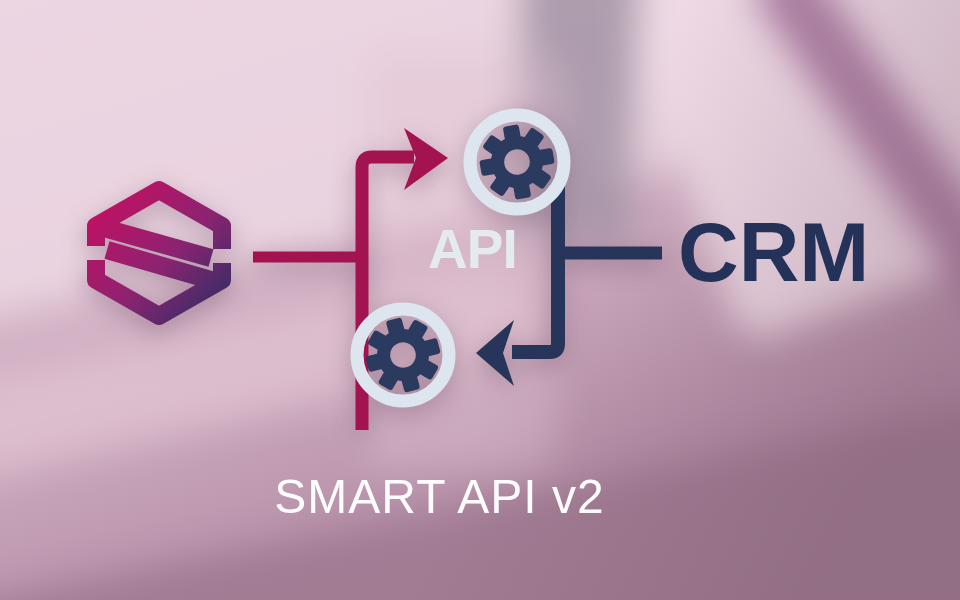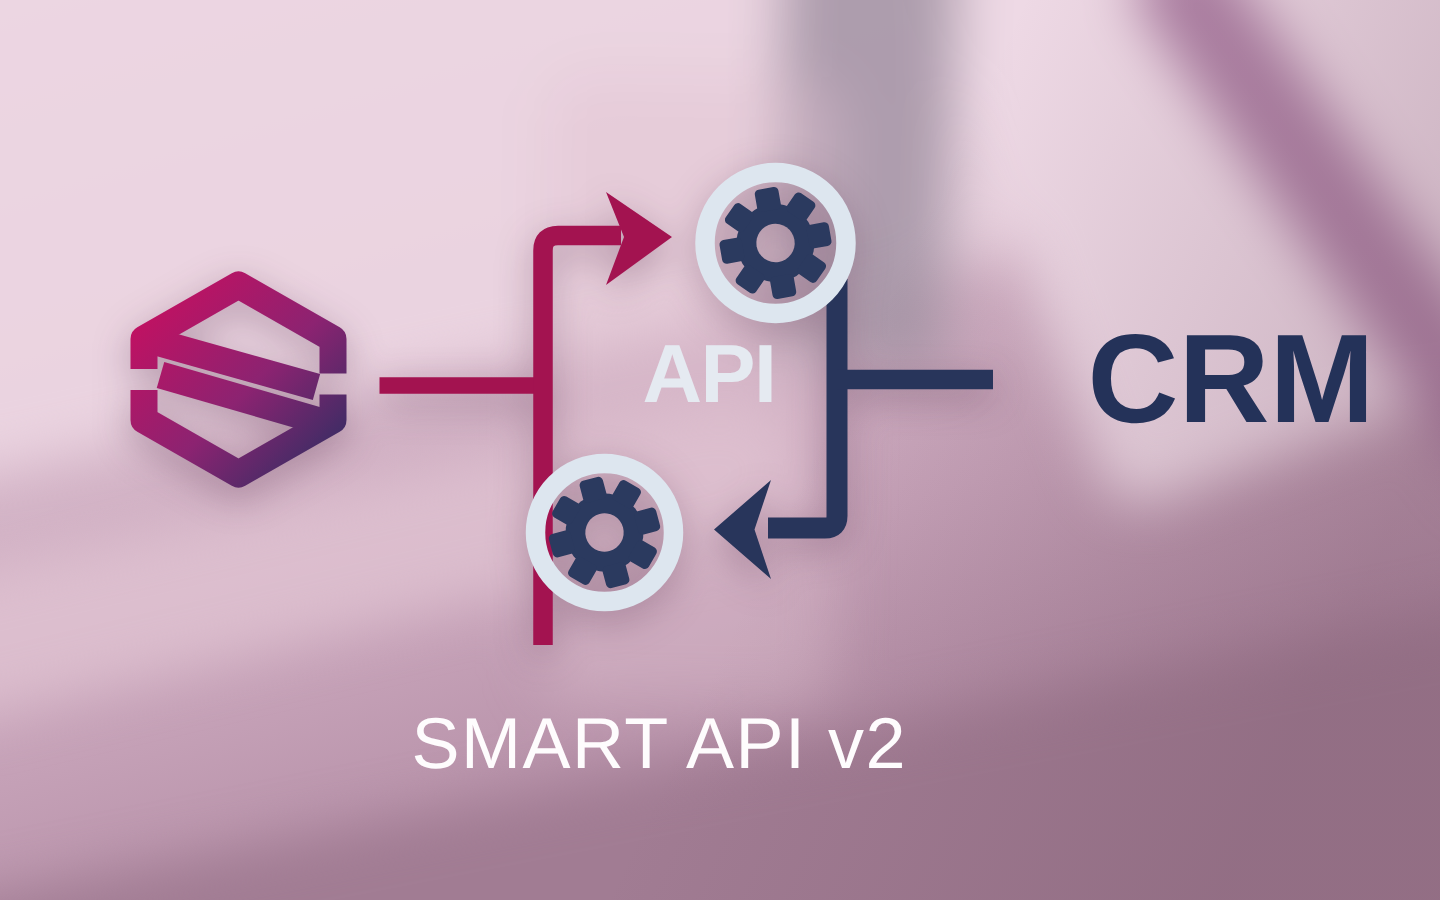--- a/index.html
+++ b/index.html
@@ -16,26 +16,26 @@
   .s-graycol{left:560px;top:-60px;width:115px;height:345px;background:#a293a3;transform:rotate(2deg);opacity:.85;}
   .s-stripe{left:905px;top:-30px;width:64px;height:430px;background:#a6769c;transform:rotate(-35deg);border-radius:24px;opacity:.9;}
   .s-streak{left:-40px;top:365px;width:620px;height:95px;background:#e2c6d4;transform:rotate(-13deg);opacity:.7;border-radius:50px;}
   .s-apicol{left:400px;top:90px;width:200px;height:420px;background:#dfc0cf;opacity:.4;transform:rotate(1deg);border-radius:30px;}
   .s-bottom{left:-80px;top:545px;width:1240px;height:400px;background:#a17c93;transform:rotate(-11deg);}
   .bg-vignette{position:absolute;inset:0;background:linear-gradient(115deg,rgba(0,0,0,0) 55%,rgba(110,75,95,.28) 88%);}
   
   .art{position:absolute;left:0;top:0;filter:drop-shadow(0 7px 12px rgba(70,30,60,.30));}
   
   .api-label{
-    position:absolute;left:407px;top:222px;width:110px;text-align:right;
+    position:absolute;left:428px;top:222px;width:110px;text-align:left;
     font-size:55px;font-weight:700;line-height:55px;letter-spacing:-1px;color:#e5eaf1;
   }
   .crm-label{
     position:absolute;left:678px;top:210px;
-    font-size:84px;font-weight:700;line-height:84px;color:#243259;letter-spacing:0px;margin-left:47px;
+    font-size:84px;font-weight:700;line-height:84px;color:#243259;letter-spacing:0px;
   }
   .caption{
     position:absolute;left:0;top:473px;width:879px;text-align:center;
     font-size:48px;font-weight:400;line-height:48px;letter-spacing:1px;color:#fefcfd;
   }
 </style>
 </head>
 <body>
 
 <div class="stage">

